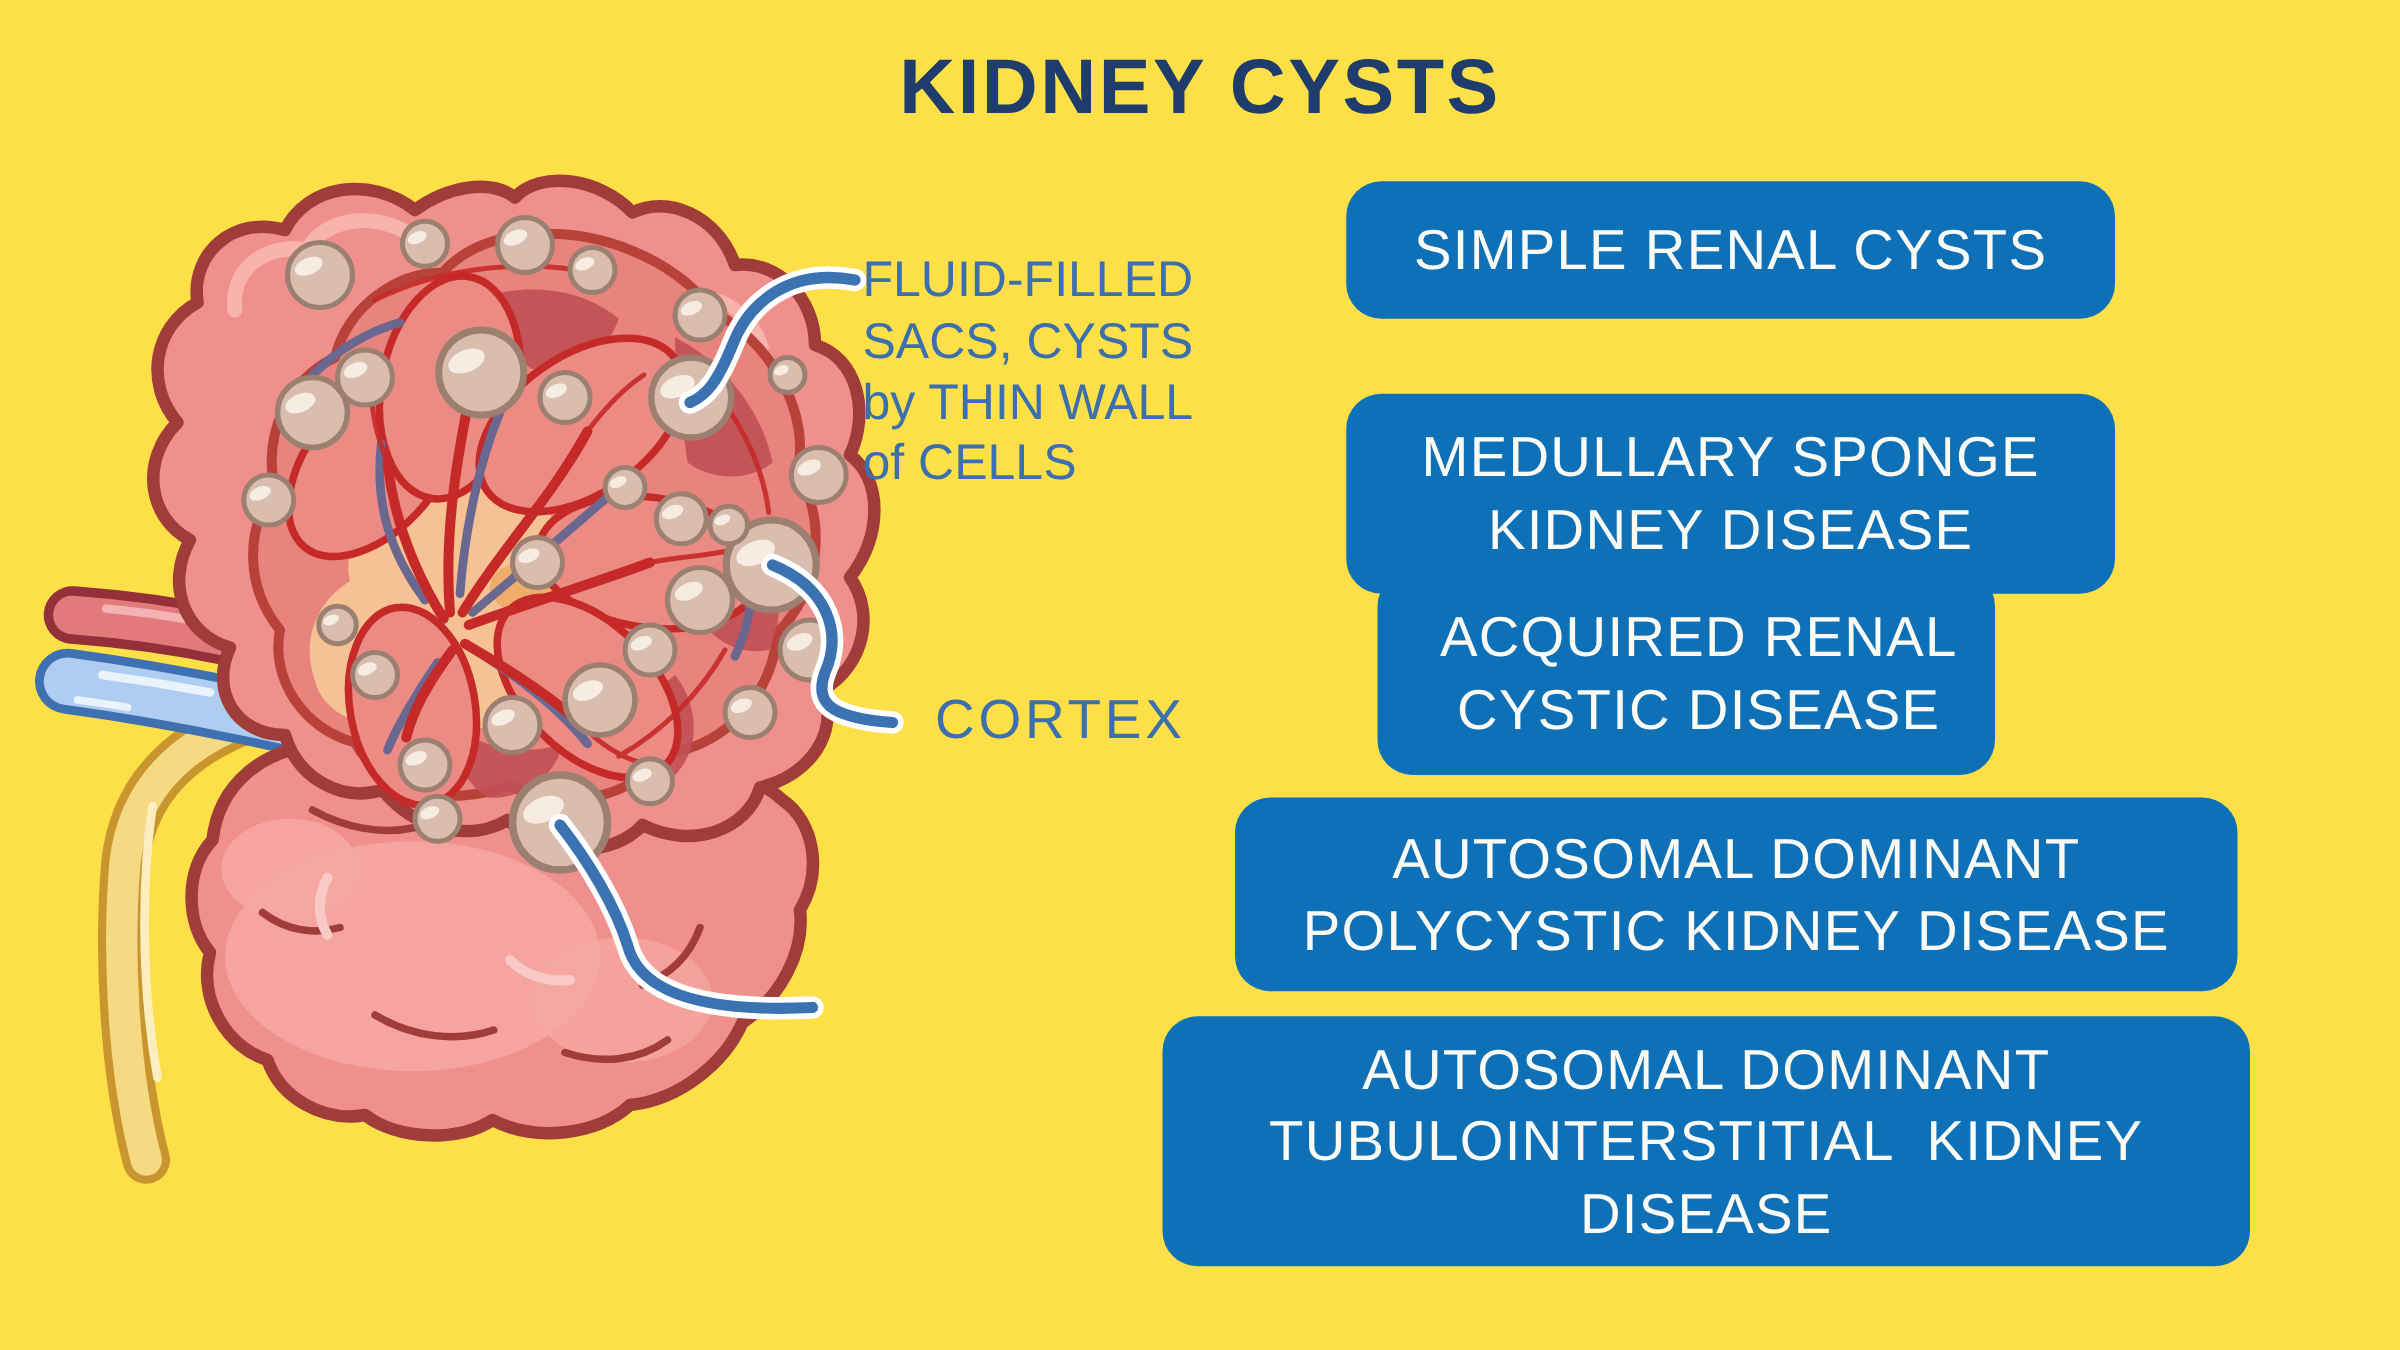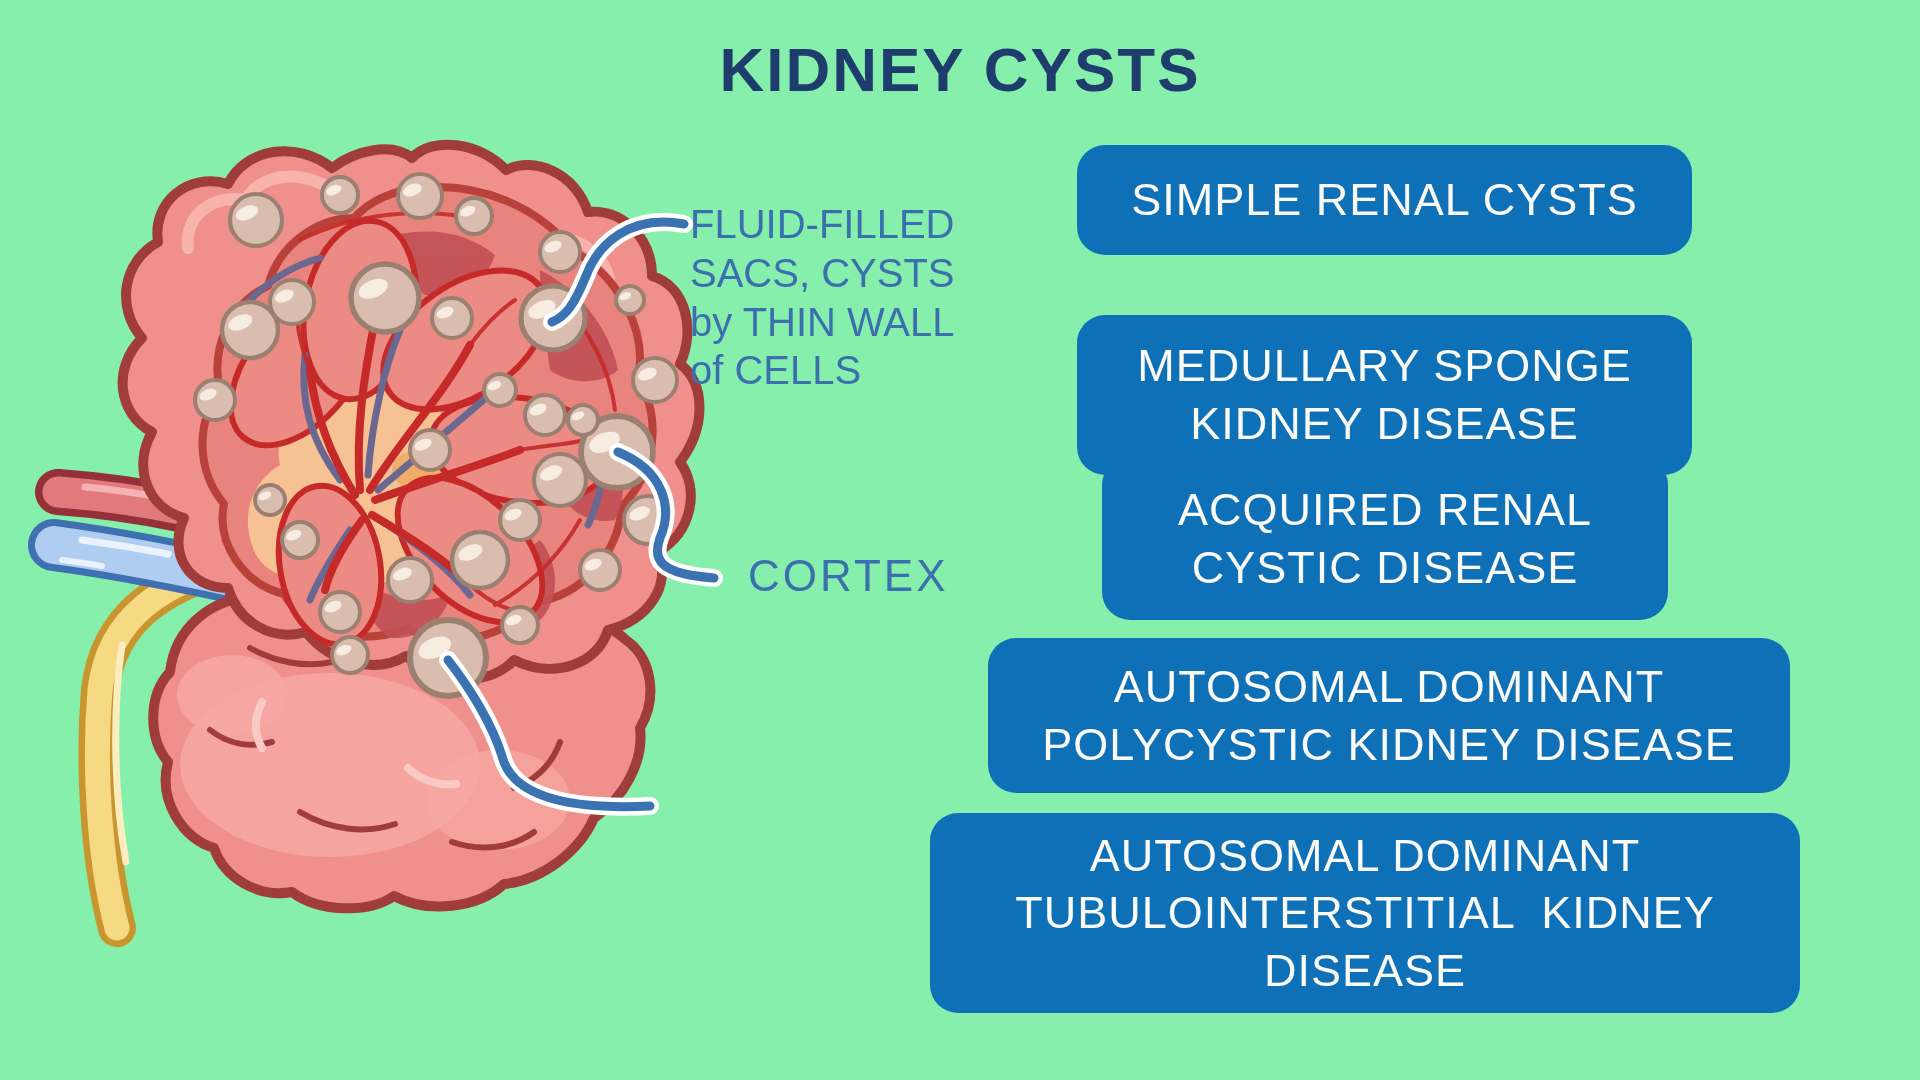--- a/index.html
+++ b/index.html
@@ -1,18 +1,18 @@
 <!DOCTYPE html>
 <html><head>
 <meta charset="utf-8">
 <style>
   html,body{margin:0;padding:0;background:#ffffff;}
   #canvas{
     position:relative;width:1920px;height:1080px;overflow:hidden;
-    background:#86efac;
+    background:#fde047;
     font-family:"Liberation Sans","DejaVu Sans",sans-serif;
   }
   .page-title{
     position:absolute;left:50%;top:34px;transform:translateX(-50%);
     font-size:62px;font-weight:bold;letter-spacing:2px;color:#1e3d6d;
     white-space:nowrap;
   }
   .hand-label{
     position:absolute;color:#3b6fad;font-weight:bold;
     white-space:pre-wrap;line-height:1.2;
@@ -21,21 +21,21 @@
   #cortex-label{left:748px;top:550px;font-size:44px;font-weight:normal;letter-spacing:3px;}
   #medulla-label{left:660px;top:780px;font-size:44px;font-weight:normal;letter-spacing:2px;}
   .cyst-btn{
     position:absolute;background:#0e71b8;border-radius:28px;
     display:flex;align-items:center;justify-content:center;text-align:center;
     color:#fbfaf4;font-weight:normal;letter-spacing:1px;
   }
   .cyst-btn .btn-label{white-space:pre-wrap;font-size:45px;line-height:1.28;}
   #btn-1{left:1077px;top:145px;width:615px;height:110px;}
   #btn-2{left:1077px;top:275px;width:615px;height:160px;margin-top:40px;}
-  #btn-3{left:1102px;top:457px;width:566px;height:163px;}
+  #btn-3{left:1102px;top:457px;width:474px;height:163px;padding-left:20px;}
   #btn-4{left:988px;top:638px;width:802px;height:155px;}
   #btn-5{left:930px;top:813px;width:870px;height:200px;}
   #kidney-svg{position:absolute;left:0;top:0;}
 </style>
 </head>
 <body>
 
 <div id="canvas">
 
   <svg id="kidney-svg" width="1920" height="1080" viewBox="0 0 1920 1080">

